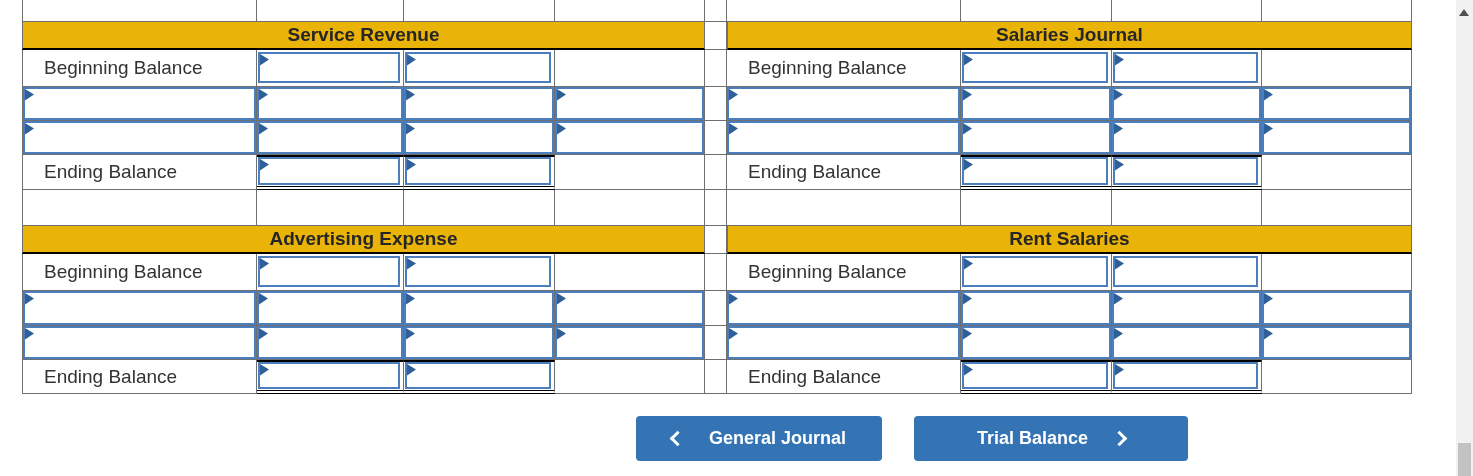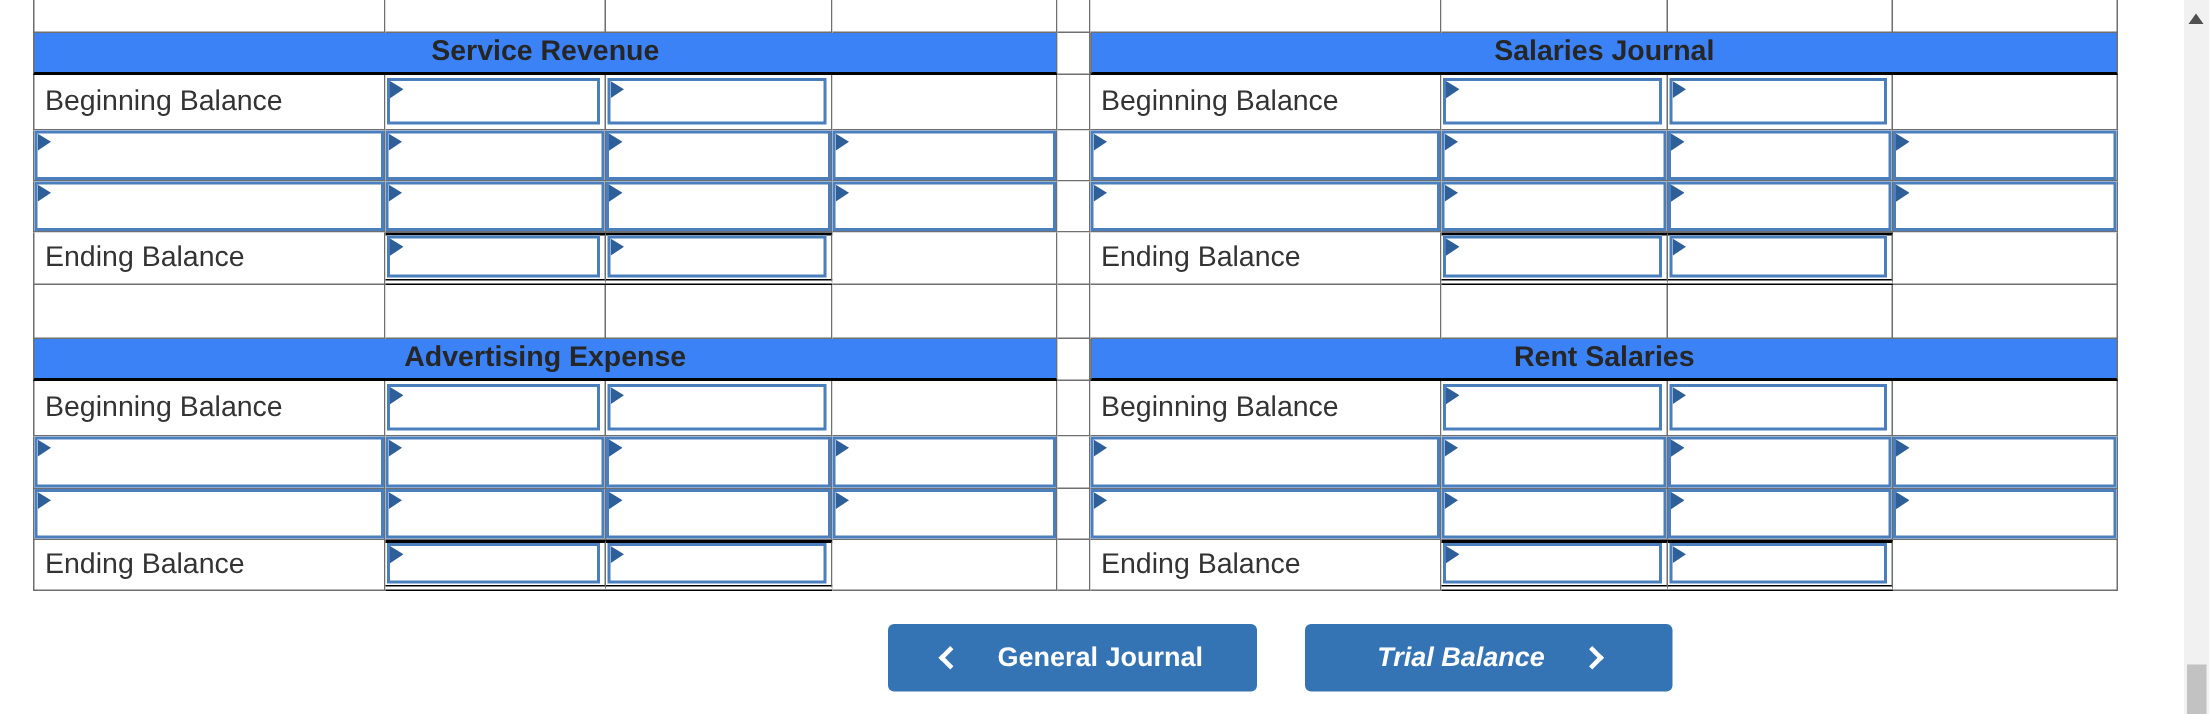--- a/index.html
+++ b/index.html
@@ -24,29 +24,29 @@
   }
   .c {
     position: relative;
     background: #ffffff;
     border-right: 1px solid #6f6f6f;
     border-bottom: 1px solid #6f6f6f;
   }
   .pl { border-left: 1px solid #6f6f6f; }
   .hdr {
     grid-column: span 4;
-    background: #3b82f6;
+    background: #eab308;
     border-left: 1px solid #6f6f6f;
     border-bottom: 2px solid #000000;
     display: flex; align-items: center; justify-content: center;
     font-weight: bold; font-size: 19px; color: #262626;
   }
   .lbl {
     display: flex; align-items: center;
-    padding-left: 7px;
+    padding-left: 21px;
     font-size: 19px; color: #333333;
     overflow: hidden; white-space: nowrap;
   }
   
   .endb {
     border-top: 2px solid #000000;
     border-bottom: 4px double #000000;
   }
 
   
@@ -68,23 +68,24 @@
   
   .nav-btn {
     position: absolute;
     top: 416px; height: 45px;
     background: #3474b4;
     border: none; border-radius: 4px;
     color: #ffffff; font-weight: bold; font-size: 18px;
     font-family: "Liberation Sans", sans-serif;
     display: flex; align-items: center; justify-content: center;
     cursor: pointer;
+    margin-left: 44px;
   }
   #btn-gj { left: 592px; width: 246px; }
-  #btn-tb { left: 870px; width: 245px; font-style: italic; }
+  #btn-tb { left: 870px; width: 274px; }
   .chev {
     width: 11px; height: 11px;
     border-left: 3px solid #ffffff;
     border-bottom: 3px solid #ffffff;
     display: inline-block;
   }
   .chev-left  { transform: rotate(45deg);  margin-right: 26px; }
   .chev-right { transform: rotate(225deg); margin-left: 26px; }
 
   

